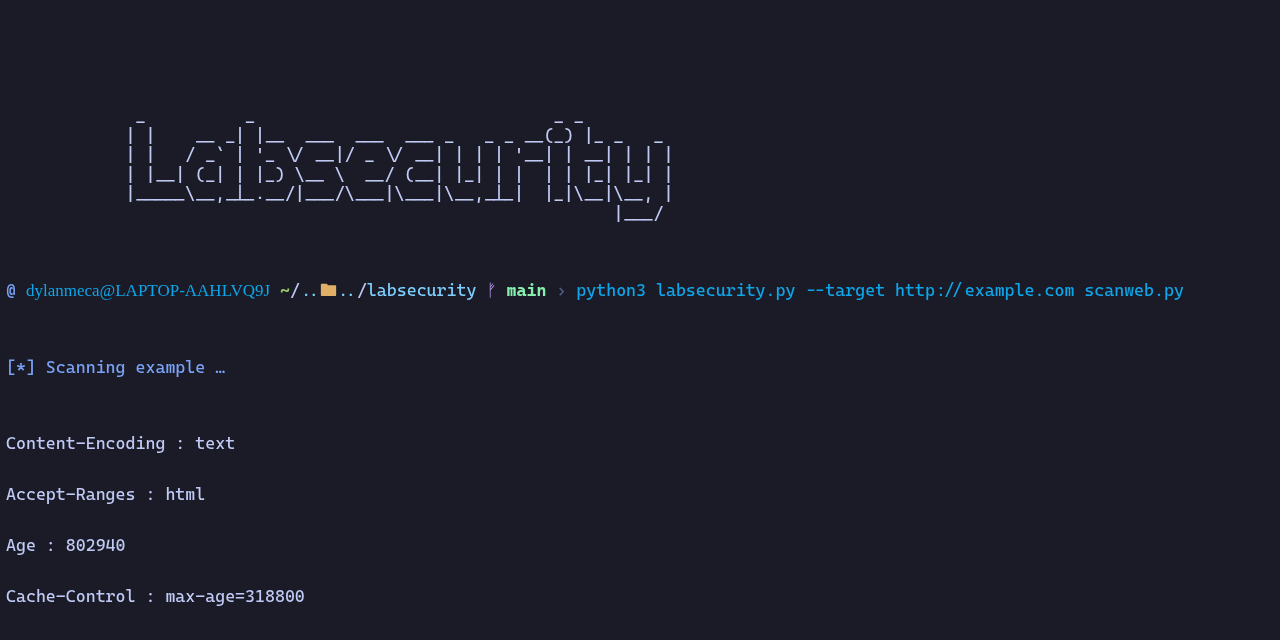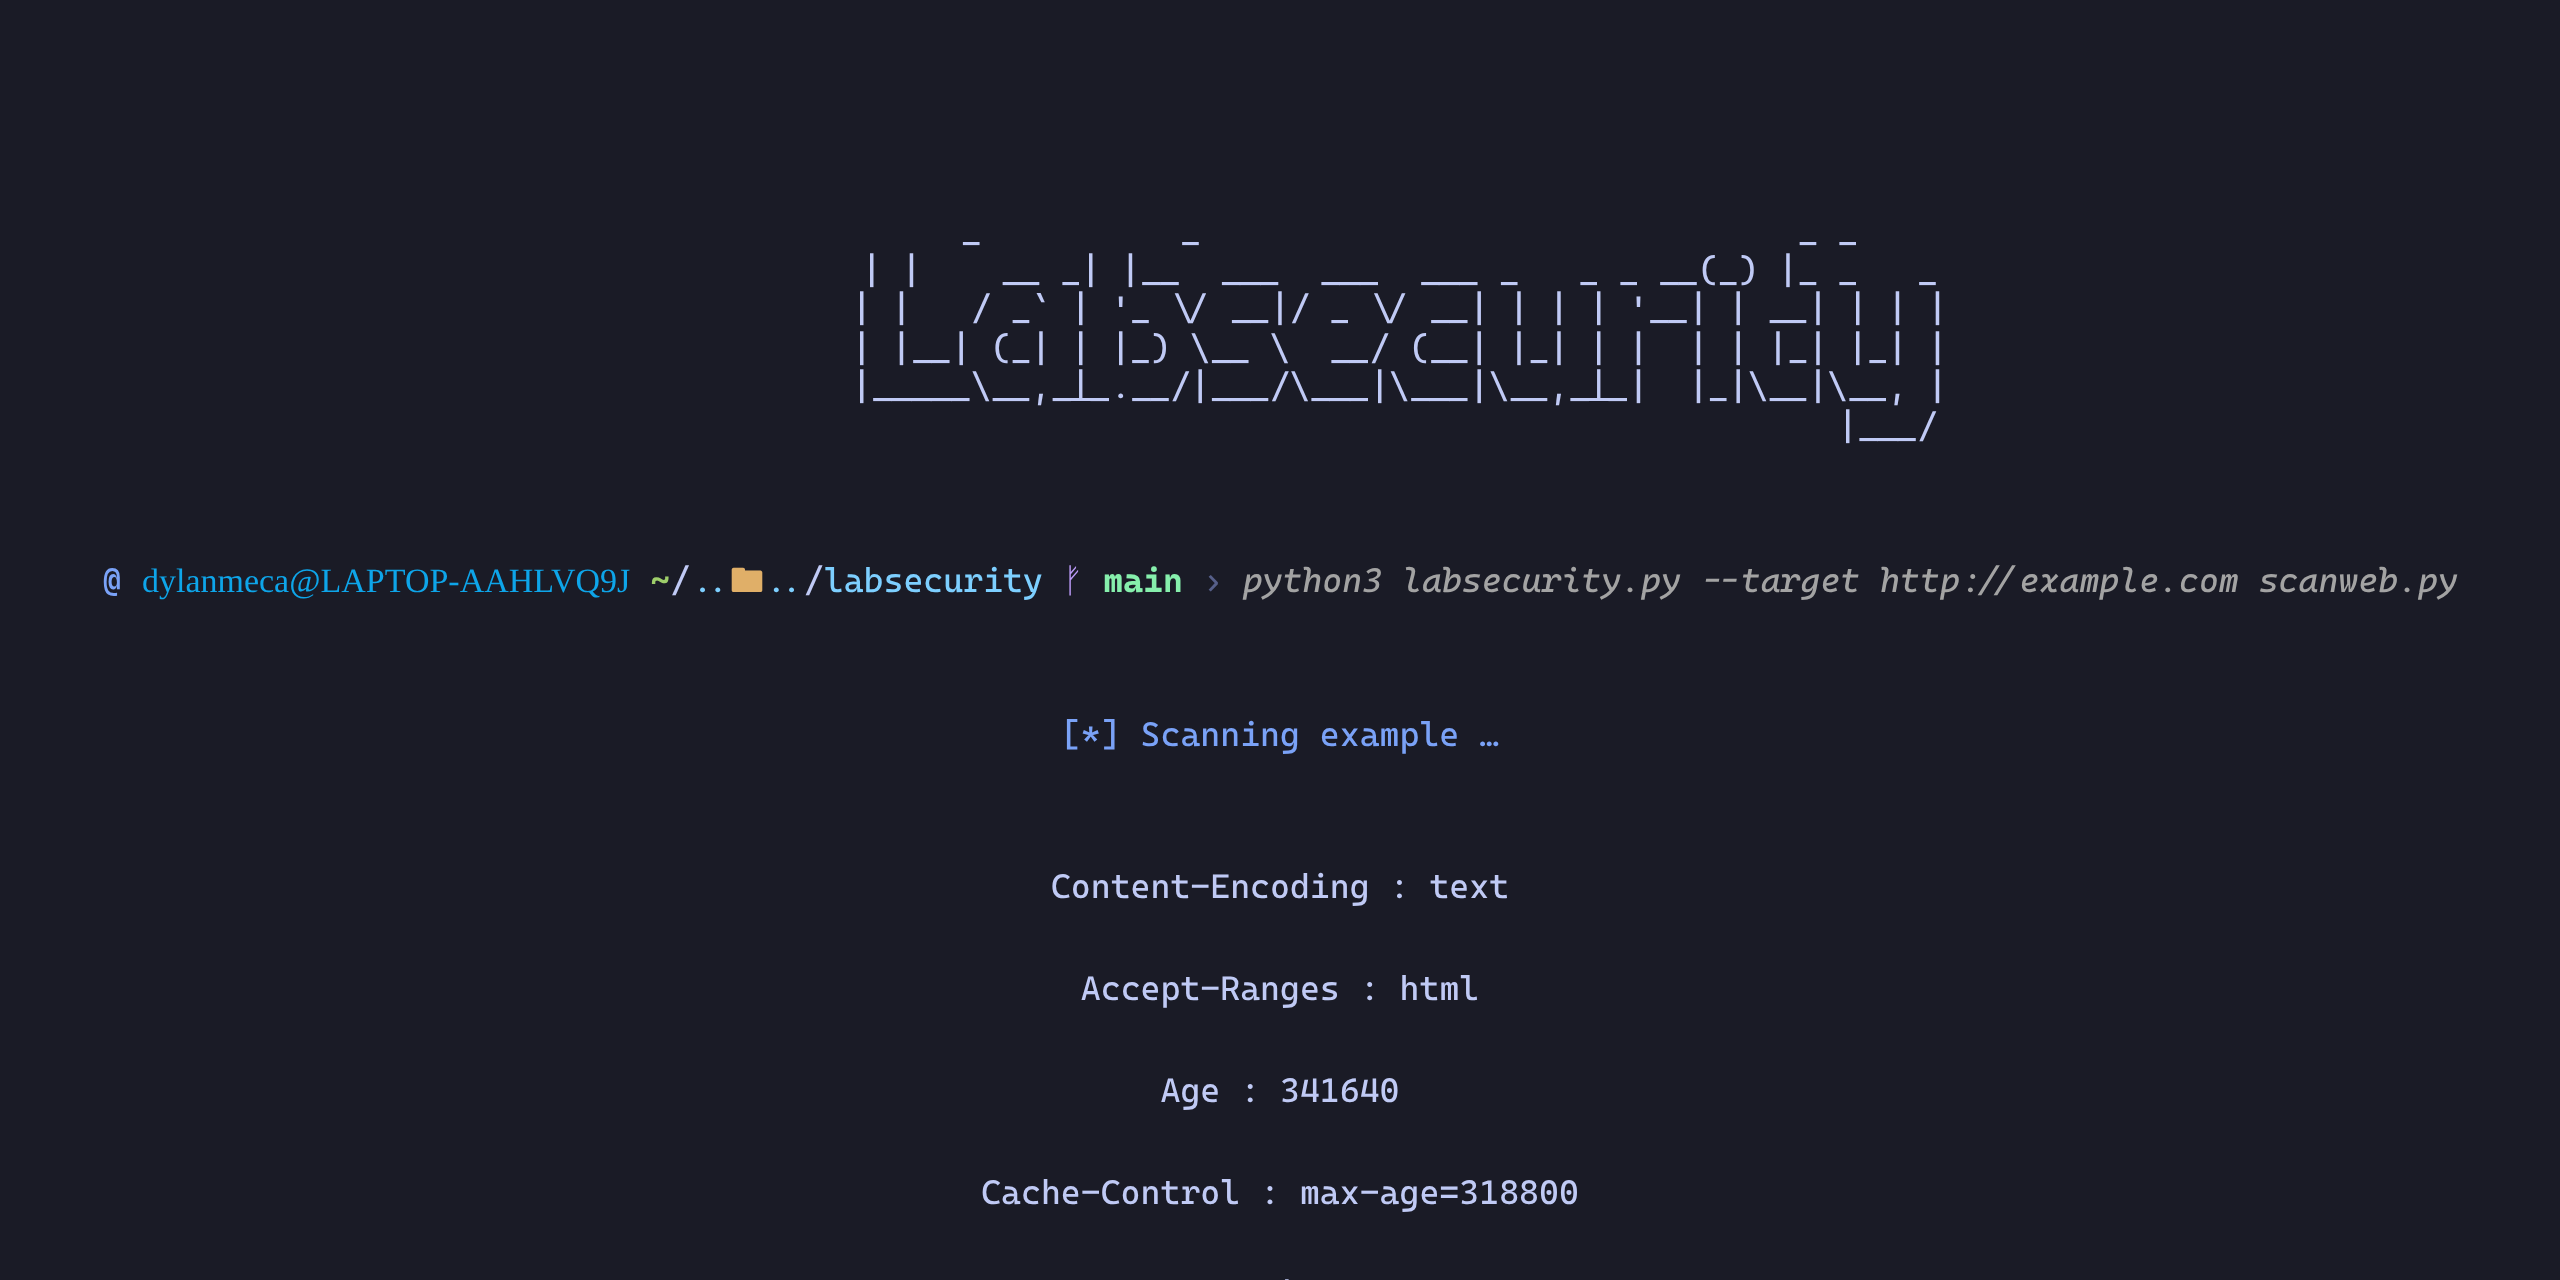--- a/index.html
+++ b/index.html
@@ -1,15 +1,15 @@
 <!DOCTYPE html>
 <html><head>
 <meta charset="utf-8">
 <style>
-  * { margin: 0; padding: 0; box-sizing: border-box; text-align: center; }
+  * { margin: 0; padding: 0; box-sizing: border-box; }
   body {
     background: #1a1b26;
     color: #c0caf5;
     font-family: 'Cascadia Code', 'Fira Code', 'Consolas', monospace;
     font-size: 17px;
     line-height: 1.5;
     padding: 4px 6px;
     width: 1280px;
     height: 640px;
     overflow: hidden;
@@ -25,21 +25,21 @@
   .prompt-line { white-space: pre; }
   .at-icon { color: #7aa2f7; }
   .user-host { color: #0ea5e9; font-family: Liberation Serif, serif; }
   .tilde { color: #9ece6a; }
   .path-sep { color: #c0caf5; }
   .folder-icon { color: #e0af68; }
   .path-part { color: #7dcfff; }
   .branch-icon { color: #bb9af7; }
   .branch { color: #86efac; font-weight: bold; }
   .arrow { color: #565f89; }
-  .command { color: #a3a3a3; font-style: italic; }
+  .command { color: #0ea5e9; }
   .status-line { color: #7aa2f7; }
   .output-line { color: #c0caf5; }
 </style>
 </head>
 <body>
 
 
 
 <div class="ascii-art">             _          _                              _ _
             | |    __ _| |__  ___  ___  ___ _   _ _ __(_) |_ _   _
@@ -47,21 +47,21 @@
             | |__| (_| | |_) \__ \  __/ (__| |_| | |  | | |_| |_| |
             |_____\__,_|_.__/|___/\___|\___|\__,_|_|  |_|\__|\__, |
                                                              |___/</div>
 
 <div class="prompt-line"><span class="at-icon">@</span> <span class="user-host">dylanmeca@LAPTOP-AAHLVQ9J</span><span class="tilde"> ~</span><span class="path-sep">/</span><span class="path-part">..</span><span class="folder-icon">🖿</span><span class="path-part">..</span><span class="path-sep">/</span><span class="path-part">labsecurity</span> <span class="branch-icon">ᚠ</span> <span class="branch">main</span><span class="arrow"> › </span><span class="command">python3 labsecurity.py --target http://example.com scanweb.py</span></div>
 
 <div class="status-line">[*] Scanning example …</div>
 
 <div class="output-line">Content-Encoding : text</div>
 <div class="output-line">Accept-Ranges : html</div>
-<div class="output-line">Age : 341640</div>
+<div class="output-line">Age : 802940</div>
 <div class="output-line">Cache-Control : max-age=318800</div>
 <div class="output-line">Content-Type : text/html; charset=UTF-8</div>
 
 
 
 
 
 
 
 

